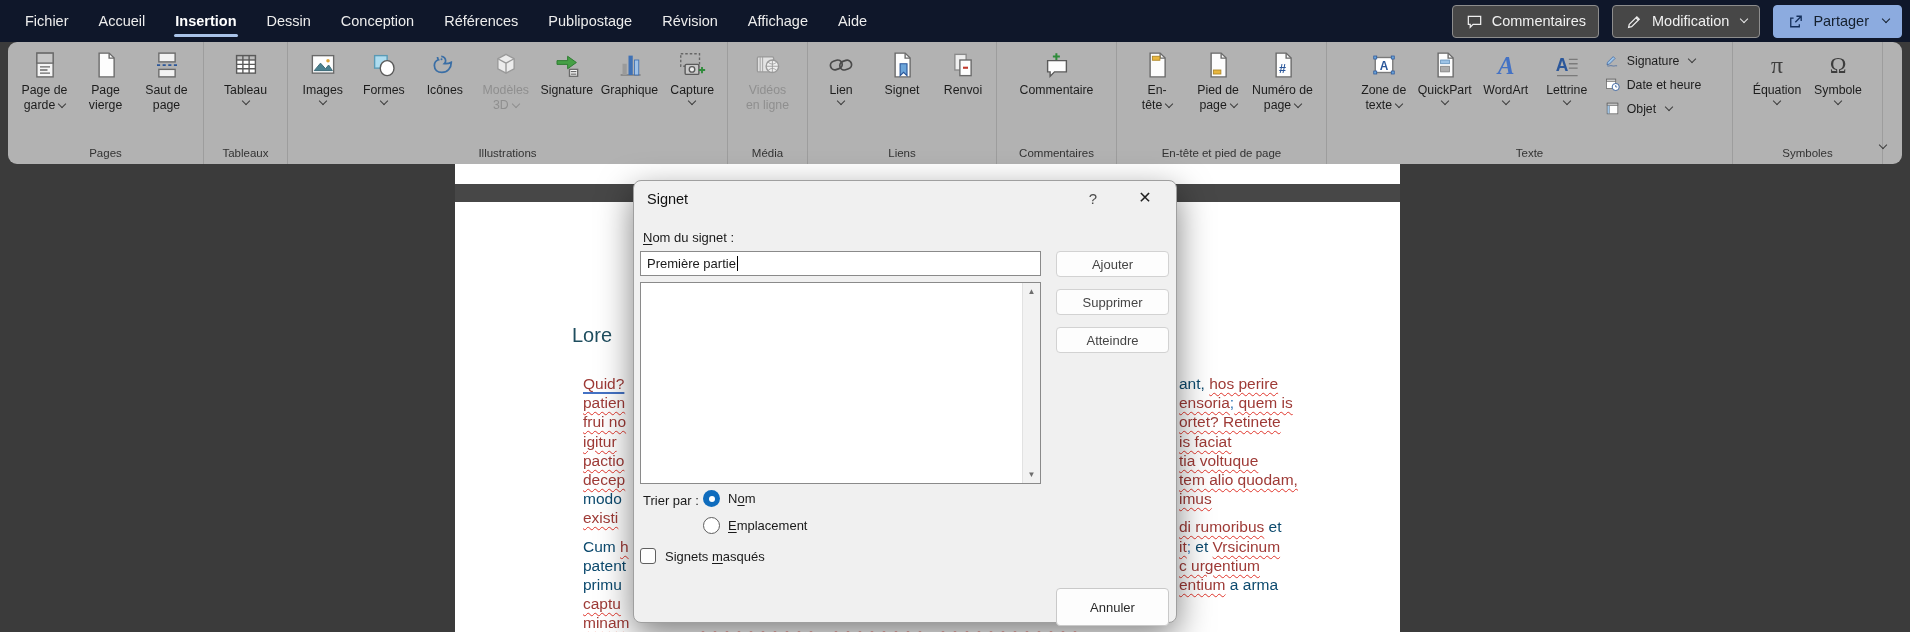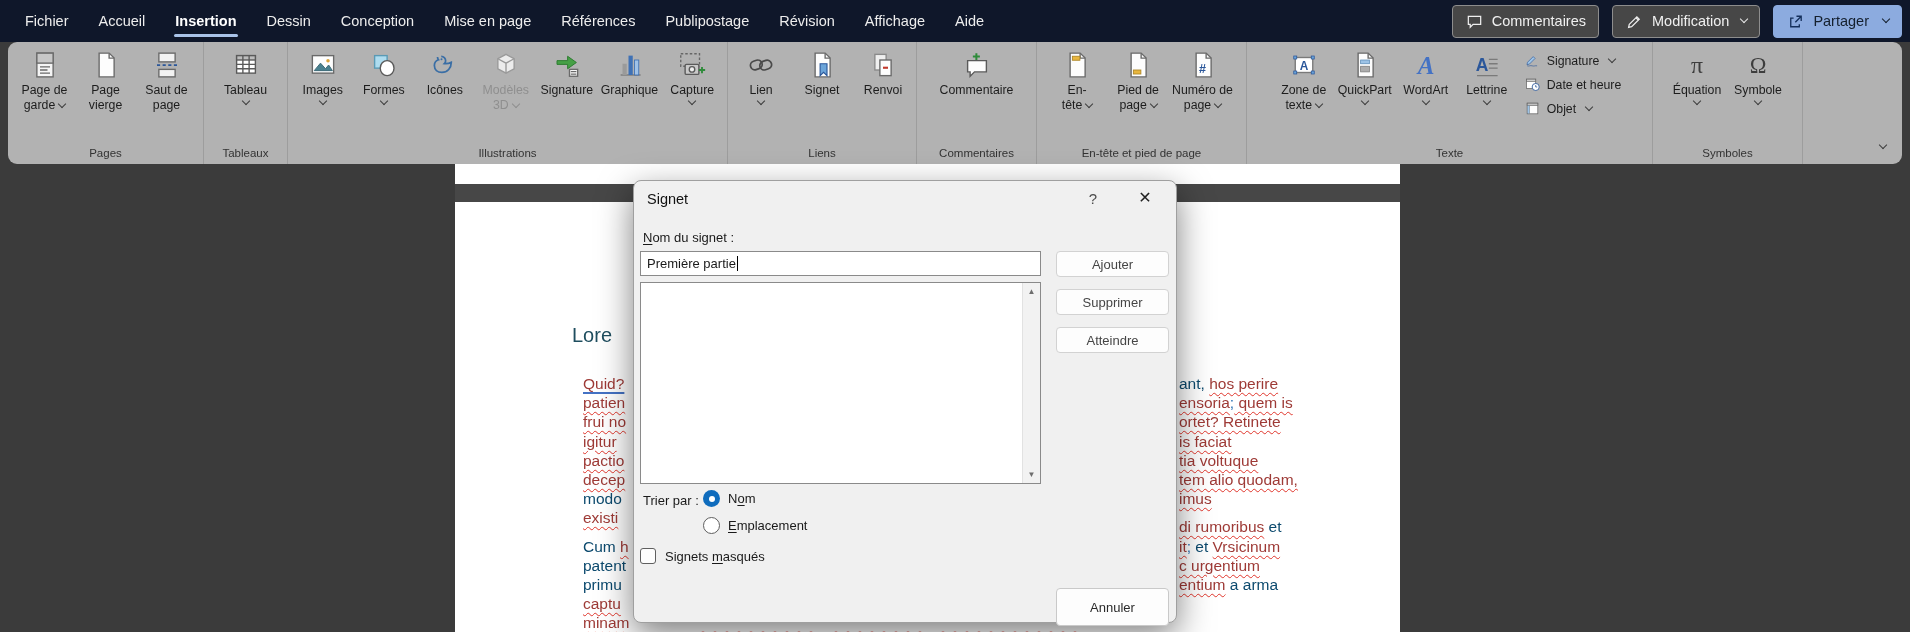--- a/index.html
+++ b/index.html
@@ -87,21 +87,20 @@
 </head>
 <body>
 
 <header id="menubar">
   <nav id="tabs">
       <div class="tab">Fichier</div>
       <div class="tab">Accueil</div>
       <div class="tab active">Insertion</div>
       <div class="tab">Dessin</div>
       <div class="tab">Conception</div>
-      <div class="tab">Mise en page</div>
       <div class="tab">Références</div>
       <div class="tab">Publipostage</div>
       <div class="tab">Révision</div>
       <div class="tab">Affichage</div>
       <div class="tab">Aide</div>
     </nav>
   <div id="header-actions">
       <div class="hbtn">
         <span style="display:flex">
           <svg width="19" height="19" viewBox="0 0 20 20">
@@ -256,20 +255,37 @@
                 <rect x="6.5" y="11.5" width="11" height="8" rx="1" fill="#c9c9c9" stroke="#5a5a5a"></rect>
                 <circle cx="12" cy="15.5" r="2.2" fill="#eee" stroke="#5a5a5a"></circle>
                 <path d="M20 13.5 v5 M17.5 16 h5" stroke="#2e8b3a" stroke-width="1.5"></path>
               </svg>
             </span>
             <div class="rlab">Capture</div>
             <span class="chev below"></span>
           </div>
         </div>
         <div class="glabel">Illustrations</div>
+      </div>
+      <div class="rgroup" style="flex-basis: 80px;">
+        <div class="gitems">
+          <div class="ritem disabled">
+            <span class="ic">
+              <svg width="30" height="30" viewBox="0 0 24 24" fill="none" stroke-width="1.1">
+                <rect x="3.5" y="5.5" width="13" height="12" rx="1" fill="#e3e3e3" stroke="#9a9a9a"></rect>
+                <path d="M5.7 5.5 v12 M7.7 5.5 v12" stroke="#9a9a9a" stroke-width=".7"></path>
+                <circle cx="15.5" cy="13" r="5" fill="#efefef" stroke="#9a9a9a"></circle>
+                <path d="M10.5 13 h10 M15.5 8 v10 M12 9.5 c2 2.3 5 2.3 7 0 M12 16.5 c2 -2.3 5 -2.3 7 0" stroke="#9a9a9a" stroke-width=".7"></path>
+              </svg>
+            </span>
+            <div class="rlab">Vidéos</div>
+            <div class="rlab">en ligne</div>
+          </div>
+        </div>
+        <div class="glabel">Média</div>
       </div>
       <div class="rgroup" style="flex-basis: 182px; justify-content: space-between;">
         <div class="gitems">
           <div class="ritem">
             <span class="ic">
               <svg width="30" height="30" viewBox="0 0 24 24" fill="none" stroke-width="1.1">
                 <g stroke="#4a4a4a" stroke-width="1.4">
                   <rect x="3.5" y="8.5" width="9.5" height="7" rx="3.5" transform="rotate(-18 8 12)"></rect>
                   <rect x="11" y="8.5" width="9.5" height="7" rx="3.5" transform="rotate(-18 16 12)"></rect>
                 </g>

